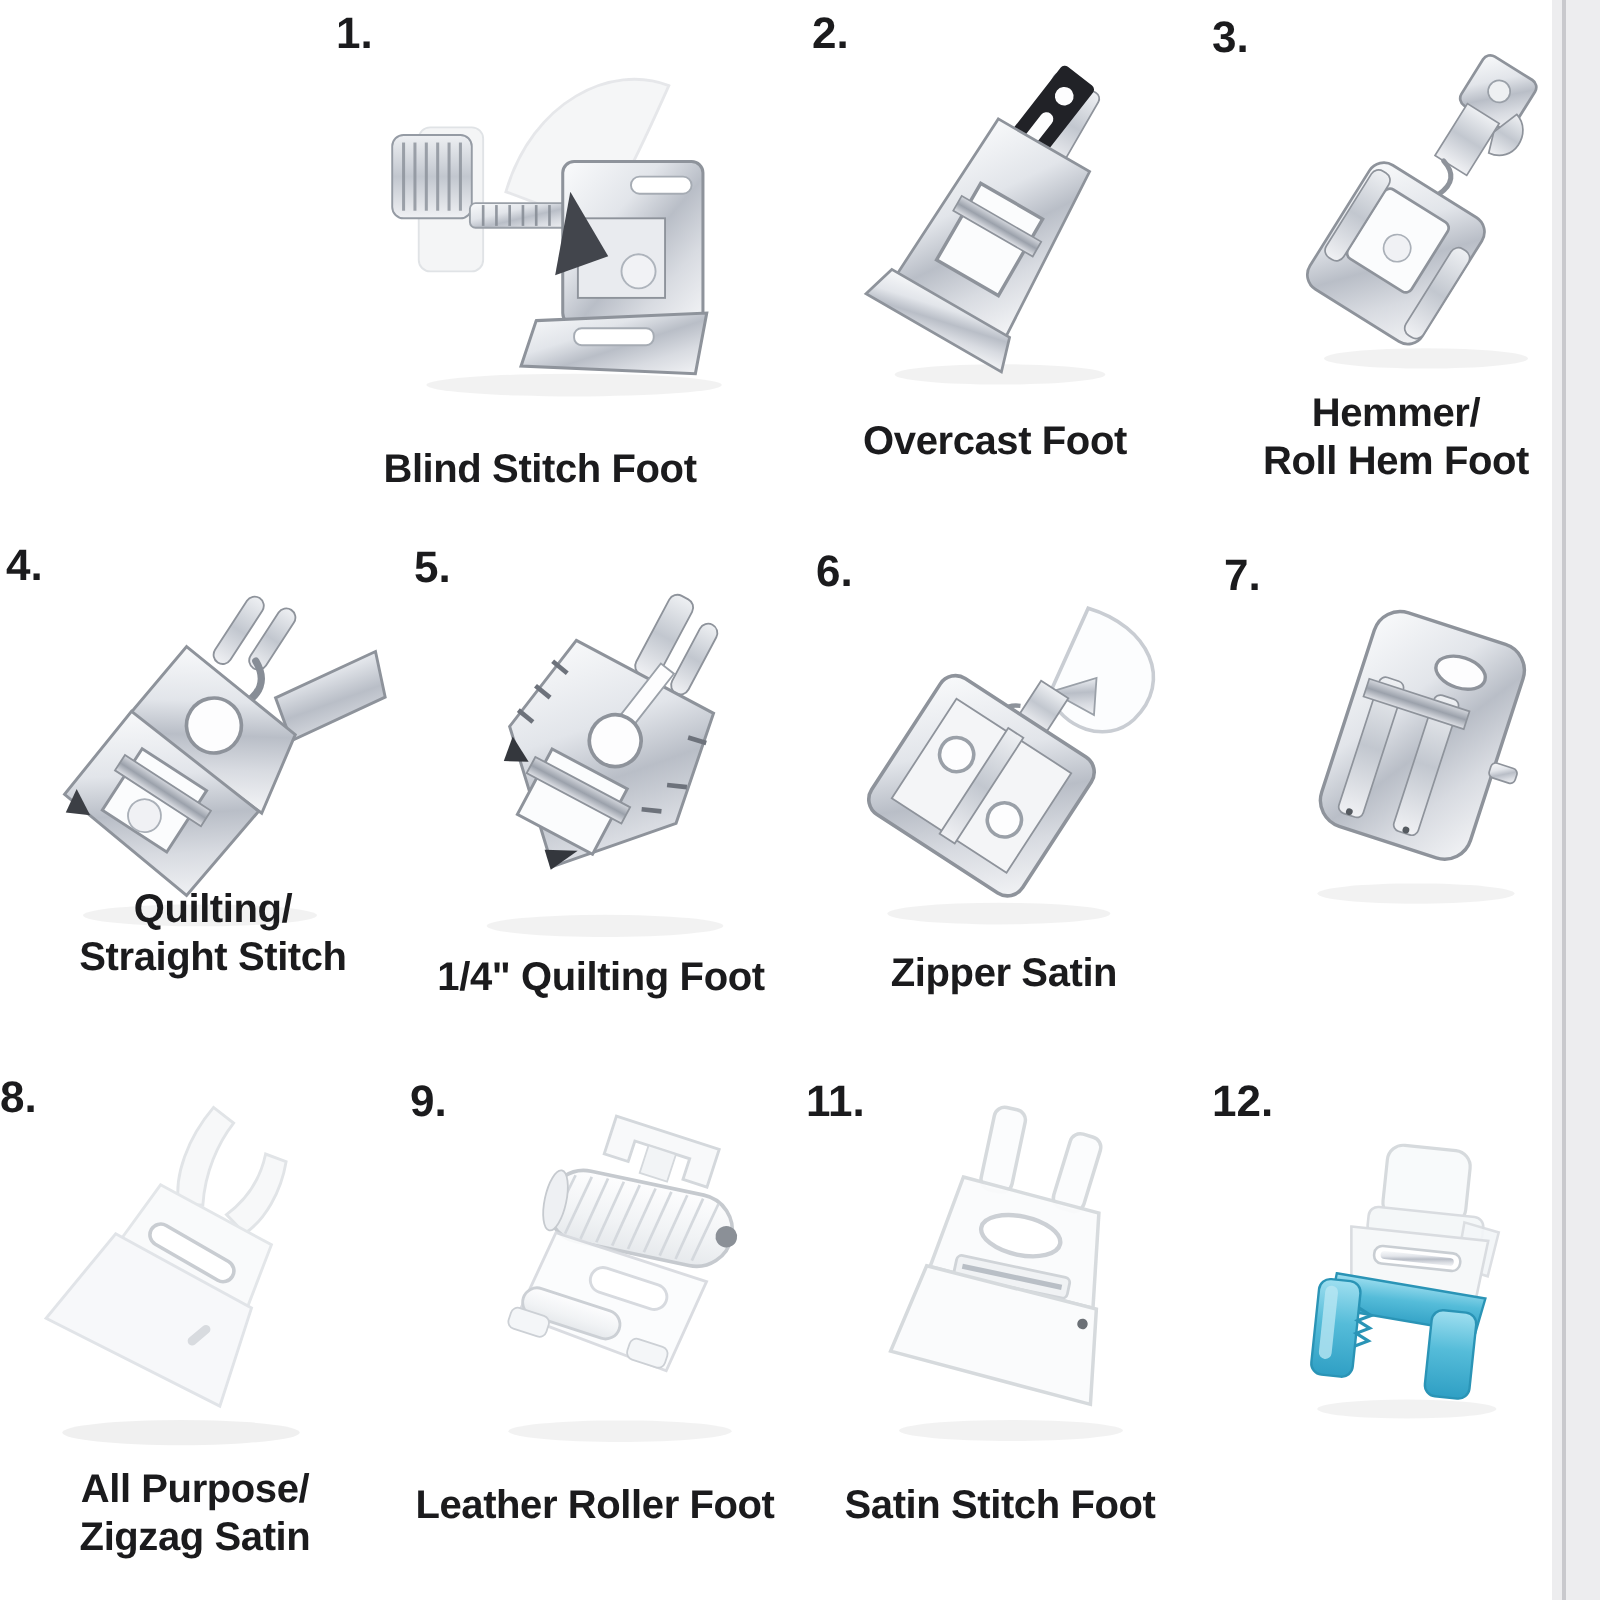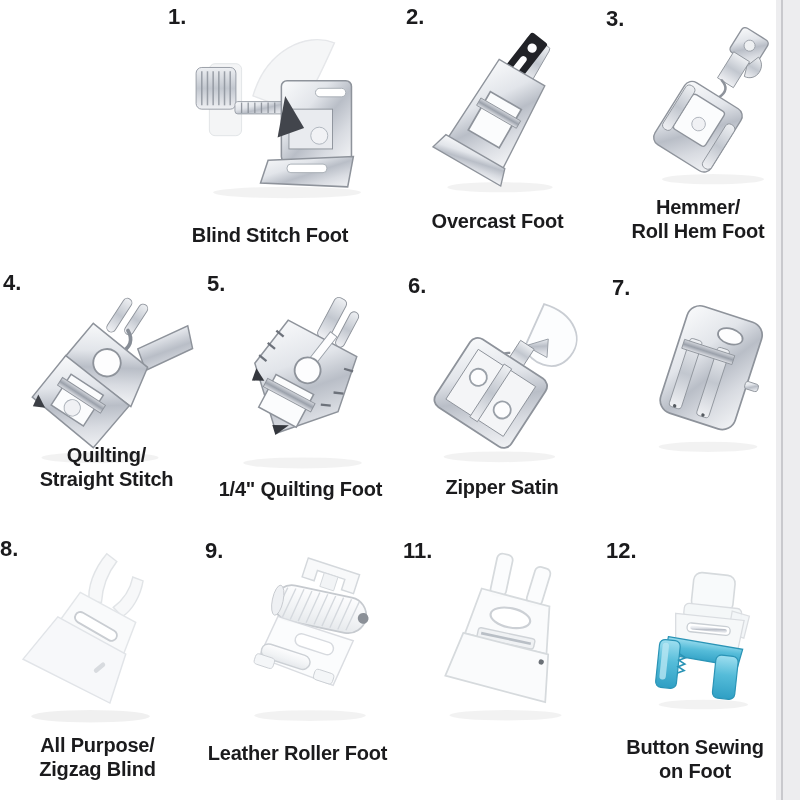--- a/index.html
+++ b/index.html
@@ -255,21 +255,21 @@
         <path d="M58,60 L128,58 L134,96 L54,98 Z" fill="#f9fafb" stroke="#e3e6e9" stroke-width="1.6"></path>
         <rect x="66" y="78" width="52" height="12" rx="6" fill="#ffffff" stroke="#c9cdd2" stroke-width="2"></rect>
         <g transform="rotate(-14 74 106)">
           <rect x="56" y="100" width="36" height="10" rx="2" fill="url(#metH)" stroke="#a8aeb6"></rect>
         </g>
         <path d="M50,96 L136,94 L148,150 L40,156 Z" fill="#f7f8fa" stroke="#e1e4e8" stroke-width="1.6"></path>
         <rect x="116" y="114" width="5" height="15" rx="2.5" fill="#d8dbdf" transform="rotate(20 118 121)"></rect>
       </g>
     </svg>
     <div class="foot-label" style="top:214px;">All Purpose/
-Zigzag Blind</div>
+Zigzag Satin</div>
   </div>
 
   <div class="foot-item" style="left:195px; top:520px; width:205px; height:280px;">
     <div class="foot-number" style="left:10px; top:18px;">9.</div>
     <svg class="foot-photo" style="left:25px; top:30px;" width="180" height="180" viewBox="0 0 200 200">
       <ellipse cx="100" cy="184" rx="62" ry="6" fill="#000" opacity="0.05"></ellipse>
       <g transform="rotate(18 100 100)">
         <path d="M70,14 L130,14 L130,36 L116,36 L116,24 L84,24 L84,36 L70,36 Z" fill="#f8f9fa" stroke="#d4d8dc" stroke-width="1.6"></path>
         <rect x="92" y="24" width="16" height="16" fill="#f2f4f6" stroke="#d4d8dc"></rect>
         <g transform="rotate(-6 100 64)">
@@ -307,36 +307,35 @@
         <rect x="72" y="8" width="18" height="48" rx="6" fill="#fbfcfd" stroke="#d6dadd" stroke-width="2"></rect>
         <rect x="116" y="14" width="18" height="44" rx="6" fill="#fbfcfd" stroke="#d6dadd" stroke-width="2" transform="rotate(5 125 36)"></rect>
         <path d="M62,52 L142,56 L150,110 L54,106 Z" fill="#fafbfc" stroke="#d6dadd" stroke-width="2" opacity="0.96"></path>
         <ellipse cx="101" cy="78" rx="23" ry="11" fill="#ffffff" stroke="#ccd0d5" stroke-width="2.5"></ellipse>
         <rect x="68" y="96" width="66" height="12" rx="3" fill="#f0f2f4" stroke="#d0d4d8" stroke-width="1.6"></rect>
         <line x1="72" y1="102" x2="130" y2="102" stroke="#b9bfc6" stroke-width="3"></line>
         <path d="M52,106 L152,110 L160,164 L42,158 Z" fill="#fafbfc" stroke="#d6dadd" stroke-width="2"></path>
         <circle cx="146" cy="120" r="3" fill="#6b7076"></circle>
       </g>
     </svg>
+    <div class="foot-label" style="top:222px;">Satin Stitch Foot</div>
   </div>
 
   <div class="foot-item" style="left:600px; top:520px; width:190px; height:280px;">
     <div class="foot-number" style="left:6px; top:18px;">12.</div>
     <svg class="foot-photo" style="left:25px; top:38px;" width="160" height="165" viewBox="0 0 200 200">
       <ellipse cx="98" cy="180" rx="56" ry="6" fill="#000" opacity="0.05"></ellipse>
       <g transform="rotate(6 100 100)">
         <rect x="78" y="16" width="52" height="46" rx="10" fill="#f8fafb" stroke="#d6dadd" stroke-width="2"></rect>
         <rect x="70" y="56" width="72" height="18" rx="6" fill="#f4f7f8" stroke="#d9dce0" stroke-width="1.6"></rect>
         <path d="M130,60 L152,64 L148,92 L128,88 Z" fill="#f3f6f8" stroke="#dadde1" stroke-width="1.6" opacity="0.92"></path>
         <path d="M60,70 L146,70 L142,108 L64,108 Z" fill="#f6f8f9" stroke="#d9dce0" stroke-width="1.6"></path>
         <rect x="76" y="80" width="54" height="11" rx="5" fill="#ffffff" stroke="#c9ced3" stroke-width="1.6"></rect>
         <rect x="80" y="83" width="46" height="5" rx="2.5" fill="url(#metH)"></rect>
         <path d="M54,100 L148,106 L144,128 L52,122 Z" fill="url(#blu)" stroke="#2a94b6" stroke-width="1.5"></path>
         <rect x="44" y="104" width="26" height="60" rx="7" fill="url(#blu)" stroke="#2a94b6" stroke-width="1.5"></rect>
         <rect x="116" y="116" width="28" height="54" rx="7" fill="url(#blu)" stroke="#2a94b6" stroke-width="1.5"></rect>
         <rect x="48" y="108" width="8" height="46" rx="4" fill="#b8e6f2" opacity="0.8"></rect>
         <path d="M70,120 l8,4 l-8,4 l8,4 l-8,4 l8,4 l-8,4" fill="none" stroke="#2a94b6" stroke-width="2"></path>
       </g>
     </svg>
-    <div class="foot-label" style="top:216px;">Button Sewing
-on Foot</div>
   </div>
 </div>
 
 </body></html>

